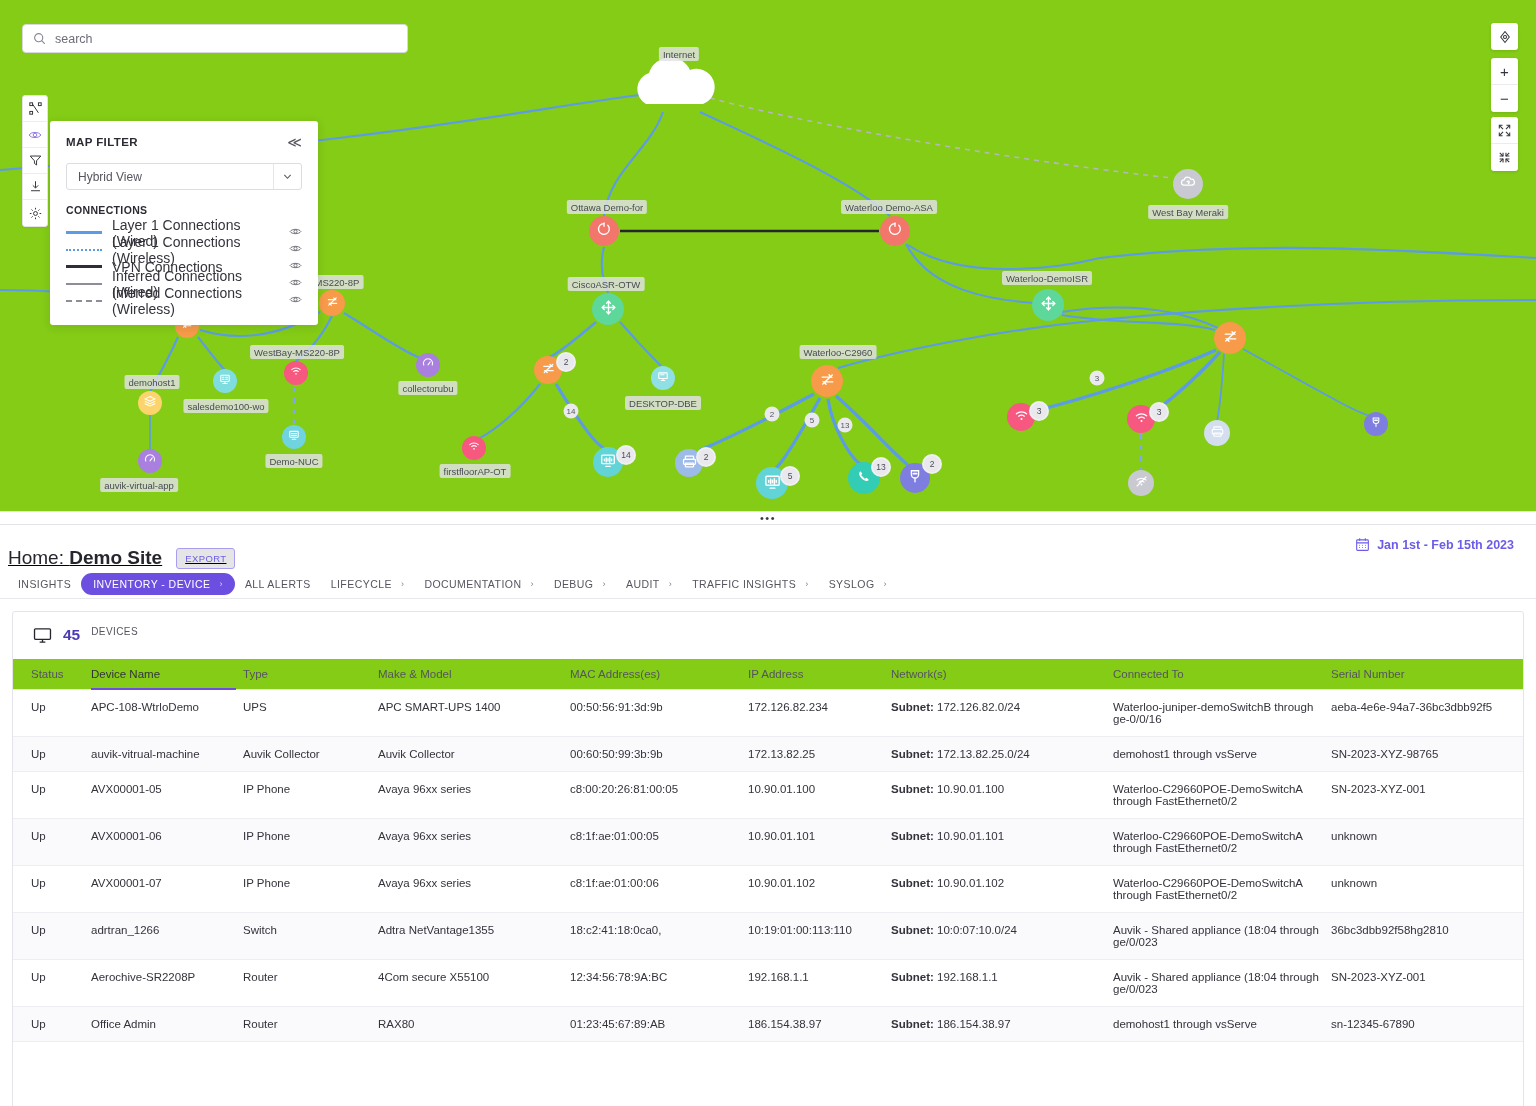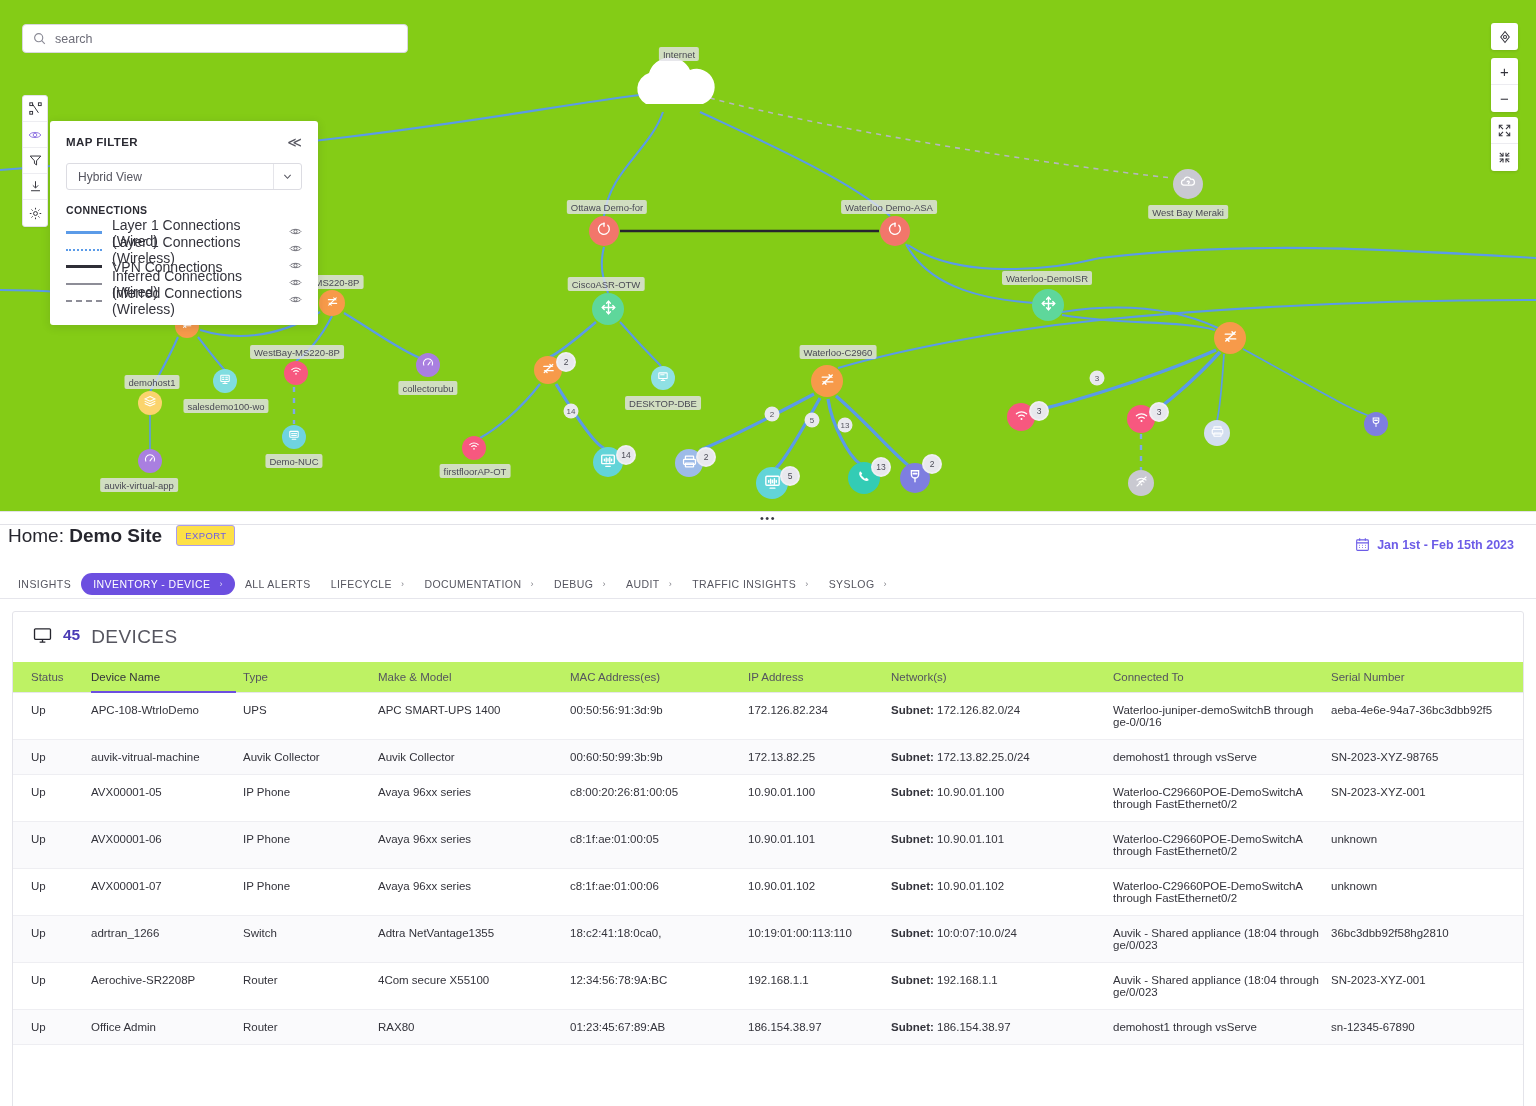--- a/index.html
+++ b/index.html
@@ -137,29 +137,29 @@
     display: flex; align-items: center; justify-content: center; cursor: ns-resize; z-index: 8;
   }
   #splitter .dots { letter-spacing: 1.5px; font-size: 11px; color: #3a3a44; line-height: 5px; }
 
   
   #bottom {
     position: absolute; left: 0; top: 525px; width: 1536px; height: 581px;
     background: #fff;
   }
   #title-row {
-    height: 44px; display: flex; align-items: flex-start;
-    padding: 0 4px 0 8px; position: relative;
+    height: 44px; display: flex; align-items: flex-end;
+    padding: 0 4px 0 8px; position: relative; text-decoration: underline;
   }
   #page-title { font-size: 19px; color: #26262e; font-weight: 400; }
   #page-title b { font-weight: bold; }
   #export-btn {
     margin-left: 14px; border: 1px solid #a99df0; color: #6c5ce7;
     border-radius: 3px; font-size: 9.5px; padding: 4px 8px; letter-spacing: .4px;
-    cursor: pointer; background: #fde047;
+    cursor: pointer; background: #e5e5e5;
   }
   #daterange {
     position: absolute; right: 22px; top: 12px;
     display: flex; align-items: center; gap: 7px;
     color: #6c5ce7; font-size: 12.5px; font-weight: bold; cursor: pointer;
   }
 
   #tabs {
     height: 30px; display: flex; align-items: center; gap: 0;
     padding-left: 8px; border-bottom: 1px solid #e6e6ec;
@@ -175,31 +175,31 @@
   }
   .tab .chev { font-size: 9px; opacity: .75; }
 
   
   #dev-card {
     margin: 12px 12px 0 12px; border: 1px solid #e4e4ea; border-radius: 3px;
     height: 500px; overflow: hidden; background: #fff;
   }
   #dev-head { display: flex; align-items: flex-start; gap: 11px; padding: 14px 0 0 20px; }
   #dev-count { font-size: 15.5px; color: #4a3bb5; font-weight: bold; }
-  #dev-word  { font-size: 19px; color: #55555f; letter-spacing: .4px; }
+  #dev-word  { font-size: 10px; color: #55555f; letter-spacing: .4px; }
   #dev-search {
     margin: 14px 0 0 20px; width: 451px; height: 28px;
     border: 1px solid #d9d9e0; border-radius: 4px;
     display: flex; align-items: center; padding: 0 10px;
   }
   #dev-search .ph { font-size: 12px; color: #9a9aa5; margin-left: 9px; }
 
   table { width: 100%; border-collapse: collapse; margin-top: 14px; }
   thead th {
-    background: #bef264; text-align: left; font-weight: 400;
+    background: #84cc16; text-align: left; font-weight: 400;
     font-size: 11.5px; color: #55555f; padding: 9px 6px 9px 0;
     border-bottom: 1px solid #e6e6ec;
   }
   thead th.sorted { position: relative; color: #33333b; }
   thead th.sorted::after {
     content: ""; position: absolute; left: 0; bottom: -1px;
     width: 145px; height: 2px; background: #6c4fe0;
   }
   tbody td {
     font-size: 11.5px; color: #33333b; padding: 11px 6px 11px 0;

